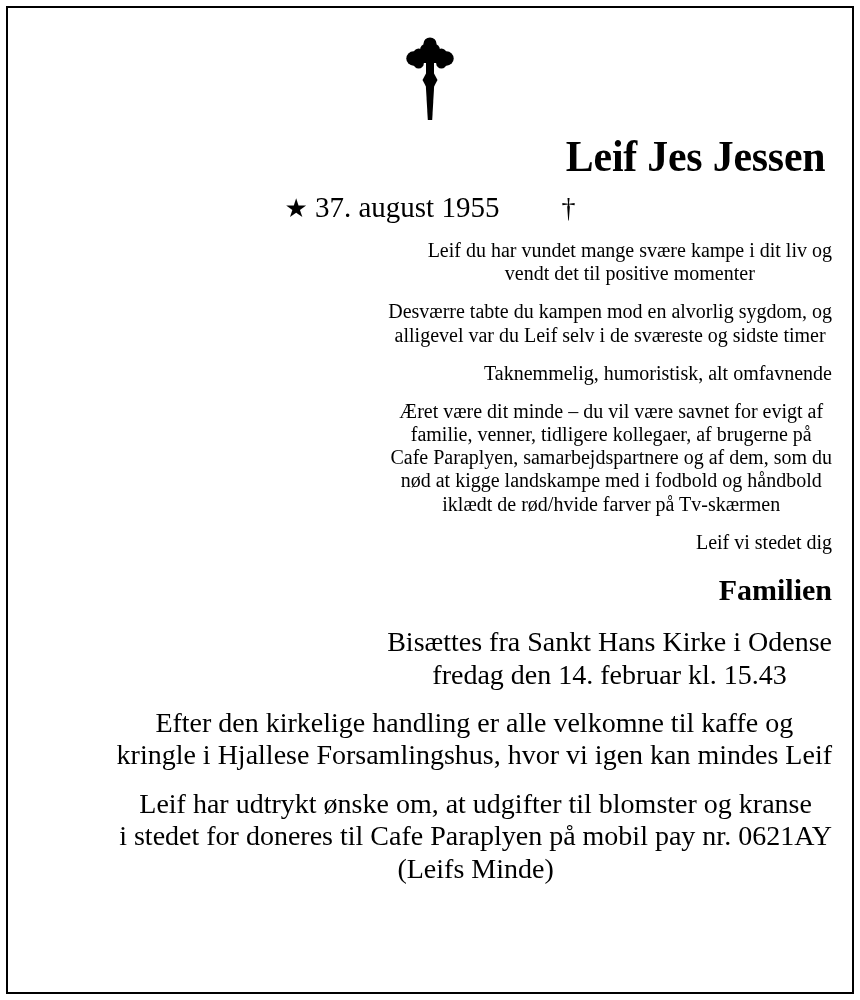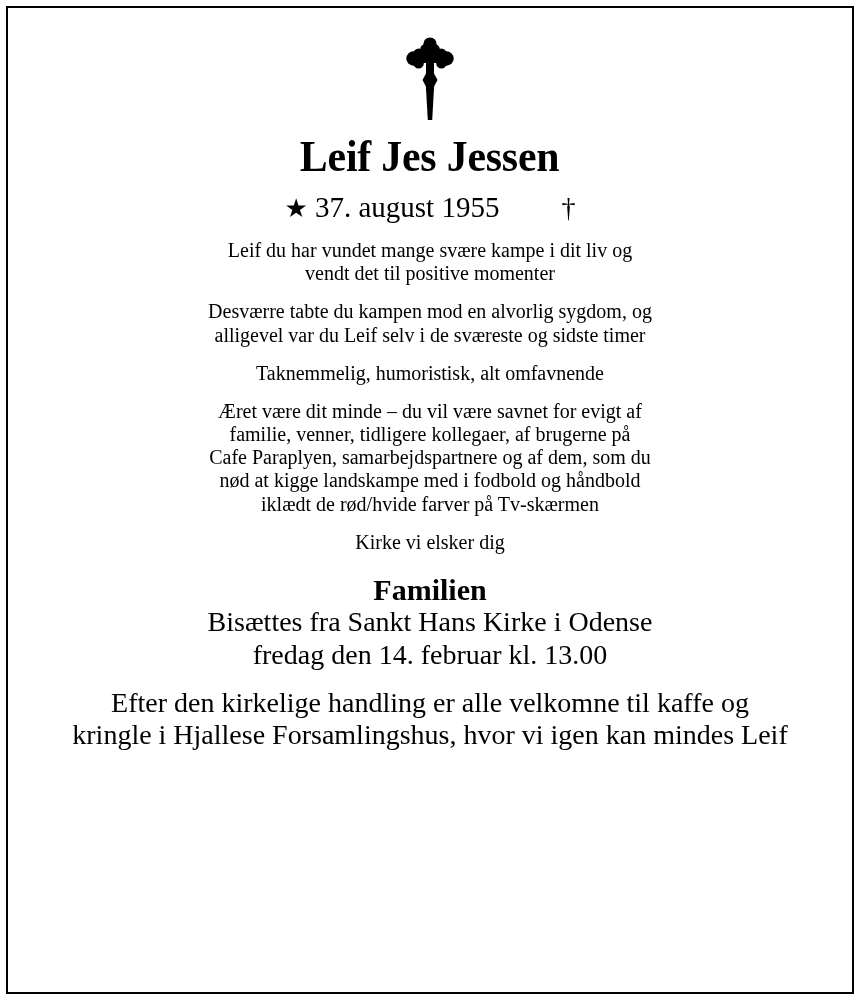--- a/index.html
+++ b/index.html
@@ -25,21 +25,21 @@
   }
 
   .notice-border {
     box-sizing: border-box;
     width: 100%;
     height: 100%;
     border: 2px solid #000000;
     background: #ffffff;
     display: flex;
     flex-direction: column;
-    align-items: center;
+    align-items: flex-end;
     padding: 22px 20px 10px 20px;
   }
 
   
   .cross-wrap {
     width: 100%;
     display: flex;
     justify-content: center;
     margin-top: 6px;
     margin-bottom: 12px;
@@ -91,21 +91,21 @@
     white-space: pre-line;
     max-width: 800px;
   }
   .verse:last-of-type { margin-bottom: 0; }
 
   .signature {
     font-weight: bold;
     font-size: 30px;
     line-height: 1.1;
     text-align: center;
-    margin: 4px 0 0 0;
+    margin: 4px 0 20px 0;
   }
 
   .plain-block {
     font-size: 28px;
     line-height: 1.16;
     text-align: center;
     margin: 0 0 16px 0;
     white-space: pre-line;
     max-width: 820px;
   }
@@ -157,25 +157,28 @@
     <div class="verse">Leif du har vundet mange svære kampe i dit liv og
 vendt det til positive momenter</div>
     <div class="verse">Desværre tabte du kampen mod en alvorlig sygdom, og
 alligevel var du Leif selv i de sværeste og sidste timer</div>
     <div class="verse">Taknemmelig, humoristisk, alt omfavnende</div>
     <div class="verse">Æret være dit minde – du vil være savnet for evigt af
 familie, venner, tidligere kollegaer, af brugerne på
 Cafe Paraplyen, samarbejdspartnere og af dem, som du
 nød at kigge landskampe med i fodbold og håndbold
 iklædt de rød/hvide farver på Tv-skærmen</div>
-    <div class="verse">Kirke vi elsker dig</div>
+    <div class="verse">Leif vi stedet dig</div>
 
     <div class="signature">Familien</div>
 
     <div class="plain-block">Bisættes fra Sankt Hans Kirke i Odense
-fredag den 14. februar kl. 13.00</div>
+fredag den 14. februar kl. 15.43</div>
 
     <div class="plain-block">Efter den kirkelige handling er alle velkomne til kaffe og
 kringle i Hjallese Forsamlingshus, hvor vi igen kan mindes Leif</div>
 
+    <div class="plain-block last">Leif har udtrykt ønske om, at udgifter til blomster og kranse
+i stedet for doneres til Cafe Paraplyen på mobil pay nr. 0621AY
+(Leifs Minde)</div>
 
   </div>
 </div>
 
 </body></html>

